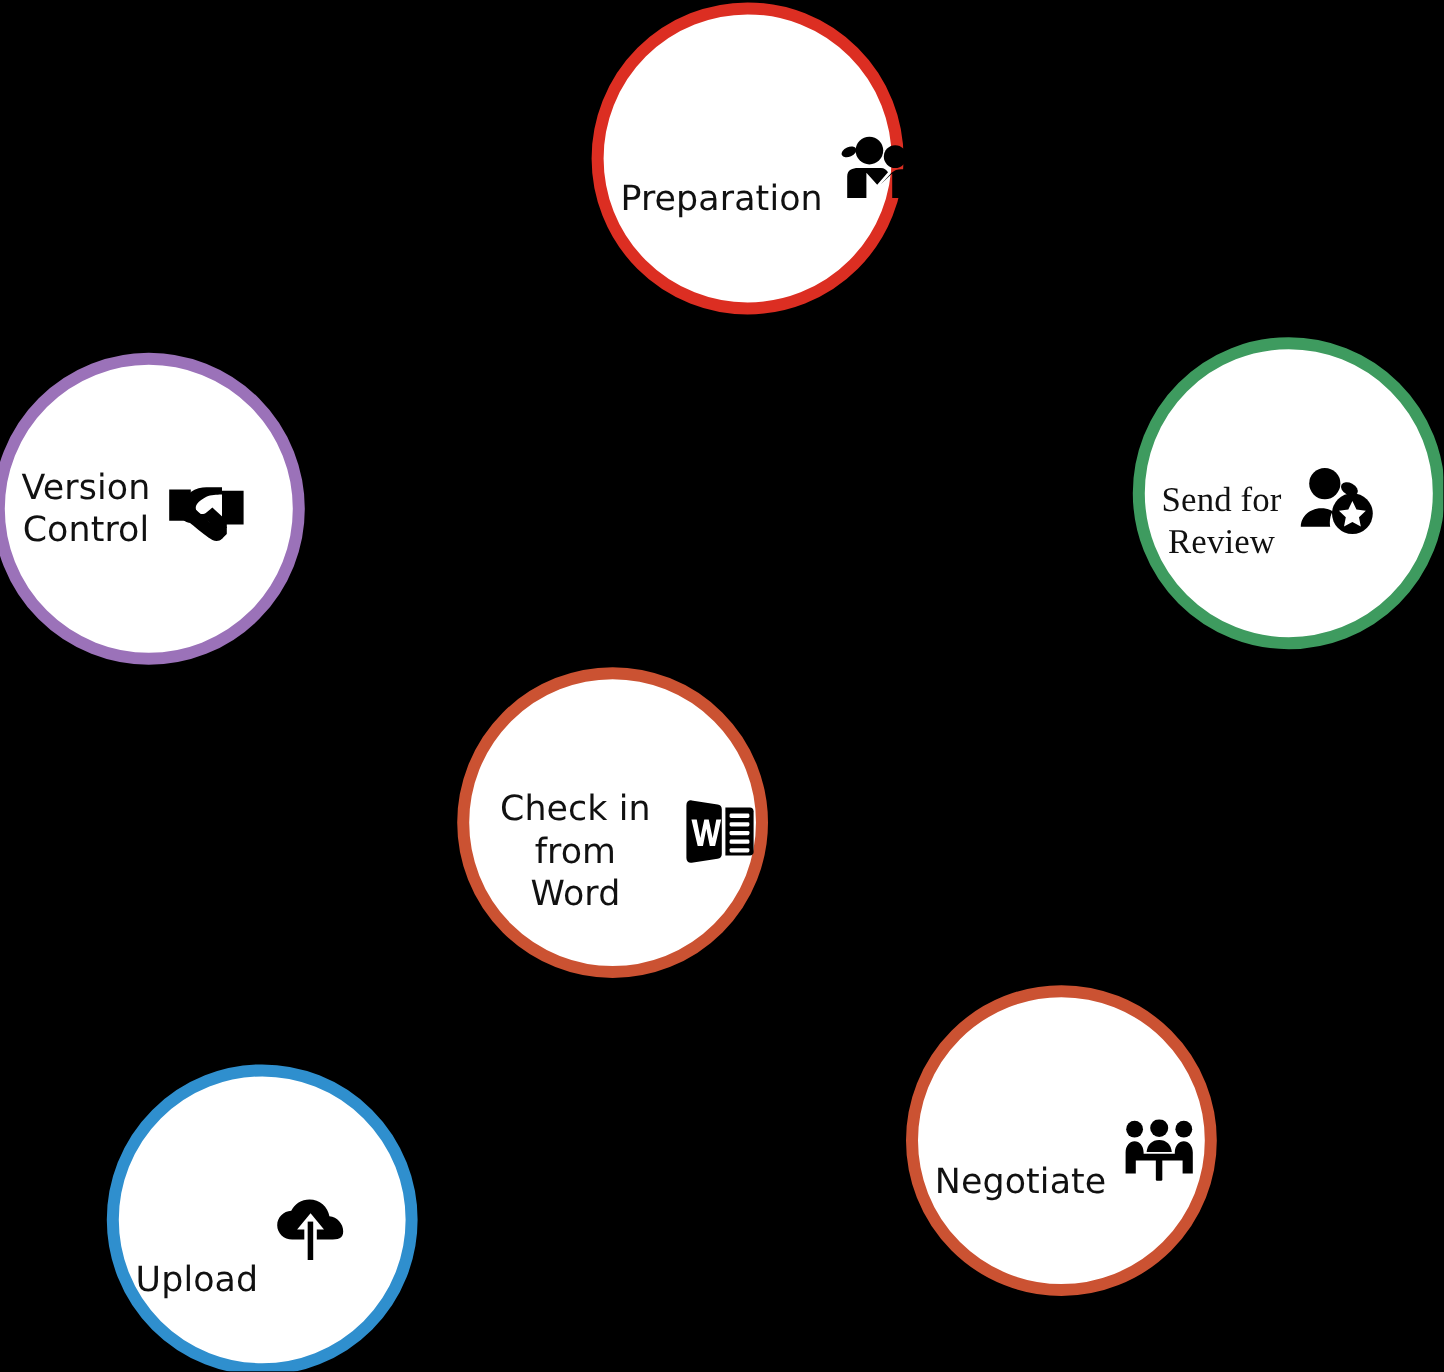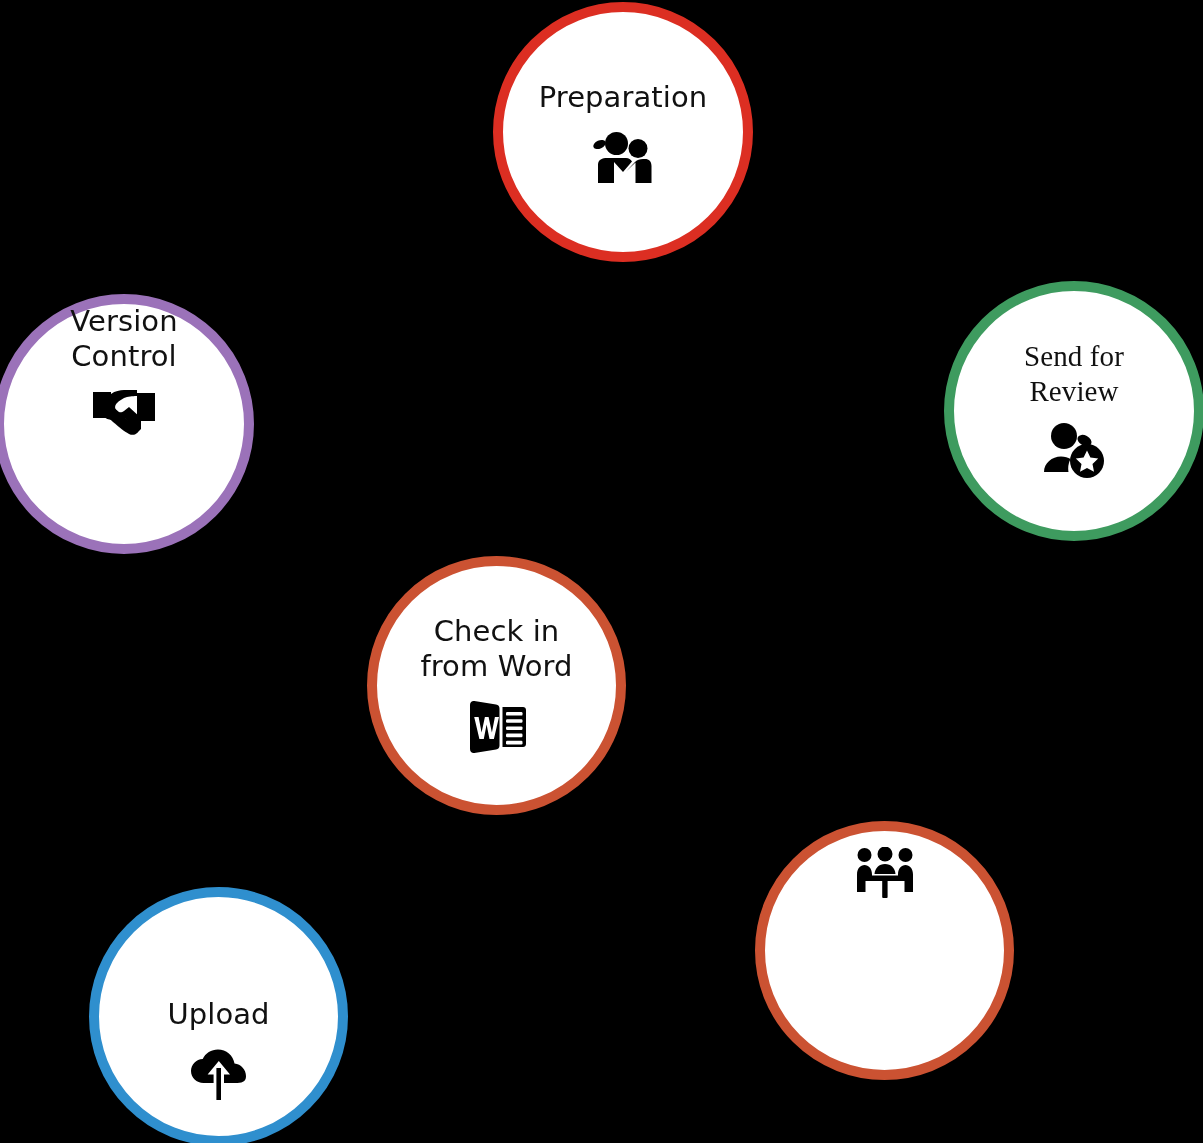--- a/index.html
+++ b/index.html
@@ -17,21 +17,21 @@
     height: 1143px;
     background: #000000;
     overflow: hidden;
   }
   .node {
     position: absolute;
     box-sizing: border-box;
     border-radius: 50%;
     background: #ffffff;
     display: flex;
-    flex-direction: column;
+    flex-direction: row;
     align-items: center;
     justify-content: flex-start;
     text-align: center;
   }
   .node-label {
     font-size: 29px;
     line-height: 1.22;
     color: #111111;
     font-weight: 400;
     letter-spacing: 0.1px;
@@ -62,21 +62,21 @@
   .n-version-control .node-icon { margin-top: 12px; }
 
   .n-send-review {
     left: 944px; top: 281px; width: 260px; height: 260px;
     border: 10px solid #3e9b5f;
   }
   .n-send-review .node-label { margin-top: 48px; font-family: Liberation Serif, serif; }
   .n-send-review .node-icon { margin-top: 12px; }
 
   .n-check-in {
-    left: 367px; top: 556px; width: 259px; height: 259px;
+    left: 381px; top: 556px; width: 259px; height: 259px;
     border: 10px solid #cb5232;
   }
   .n-check-in .node-label { margin-top: 48px; }
   .n-check-in .node-icon { margin-top: 14px; }
 
   .n-negotiate {
     left: 755px; top: 821px; width: 259px; height: 259px;
     border: 10px solid #cb5232;
   }
   .n-negotiate .node-label { margin-top: 68px; }
@@ -148,20 +148,21 @@
           <rect x="40" y="27.4" width="16.5" height="3.6" rx="1.2"></rect>
           <rect x="40" y="34.6" width="16.5" height="3.6" rx="1.2"></rect>
           <rect x="40" y="41.8" width="16.5" height="3.6" rx="1.2"></rect>
         </g>
         <path d="M8.2 18 L12.6 18 L15.6 33.4 L18.9 18 L22.6 18 L25.9 33.5 L28.9 18 L33 18 L27.9 40 L23.5 40 L20.6 25.6 L17.8 40 L13.4 40 Z" fill="#ffffff"></path>
       </svg>
     </div>
   </div>
 
   <div class="node n-negotiate">
+    <div class="node-label">Negotiate</div>
     <div class="node-icon">
       <svg width="60" height="52" viewBox="0 0 60 52" fill="#000000" aria-hidden="true">
         <circle cx="9.5" cy="8" r="7"></circle>
         <circle cx="30" cy="7" r="7.5"></circle>
         <circle cx="50.5" cy="8" r="7"></circle>
         <path d="M30 17 C36 17 40 21 40.5 27 L19.5 27 C20 21 24 17 30 17 Z"></path>
         <path d="M2 27.5 C2 21.5 5.5 18 9.5 18 C13.5 18 17 21.5 17 27.5 L17 32 L10.5 32 L10.5 45 L2 45 Z"></path>
         <path d="M43 27.5 C43 21.5 46.5 18 50.5 18 C54.5 18 58 21.5 58 27.5 L58 45 L49.5 45 L49.5 32 L43 32 Z"></path>
         <rect x="4" y="28.5" width="52" height="5.6" rx="1"></rect>
         <rect x="27.2" y="33" width="5.4" height="18" rx="1"></rect>

